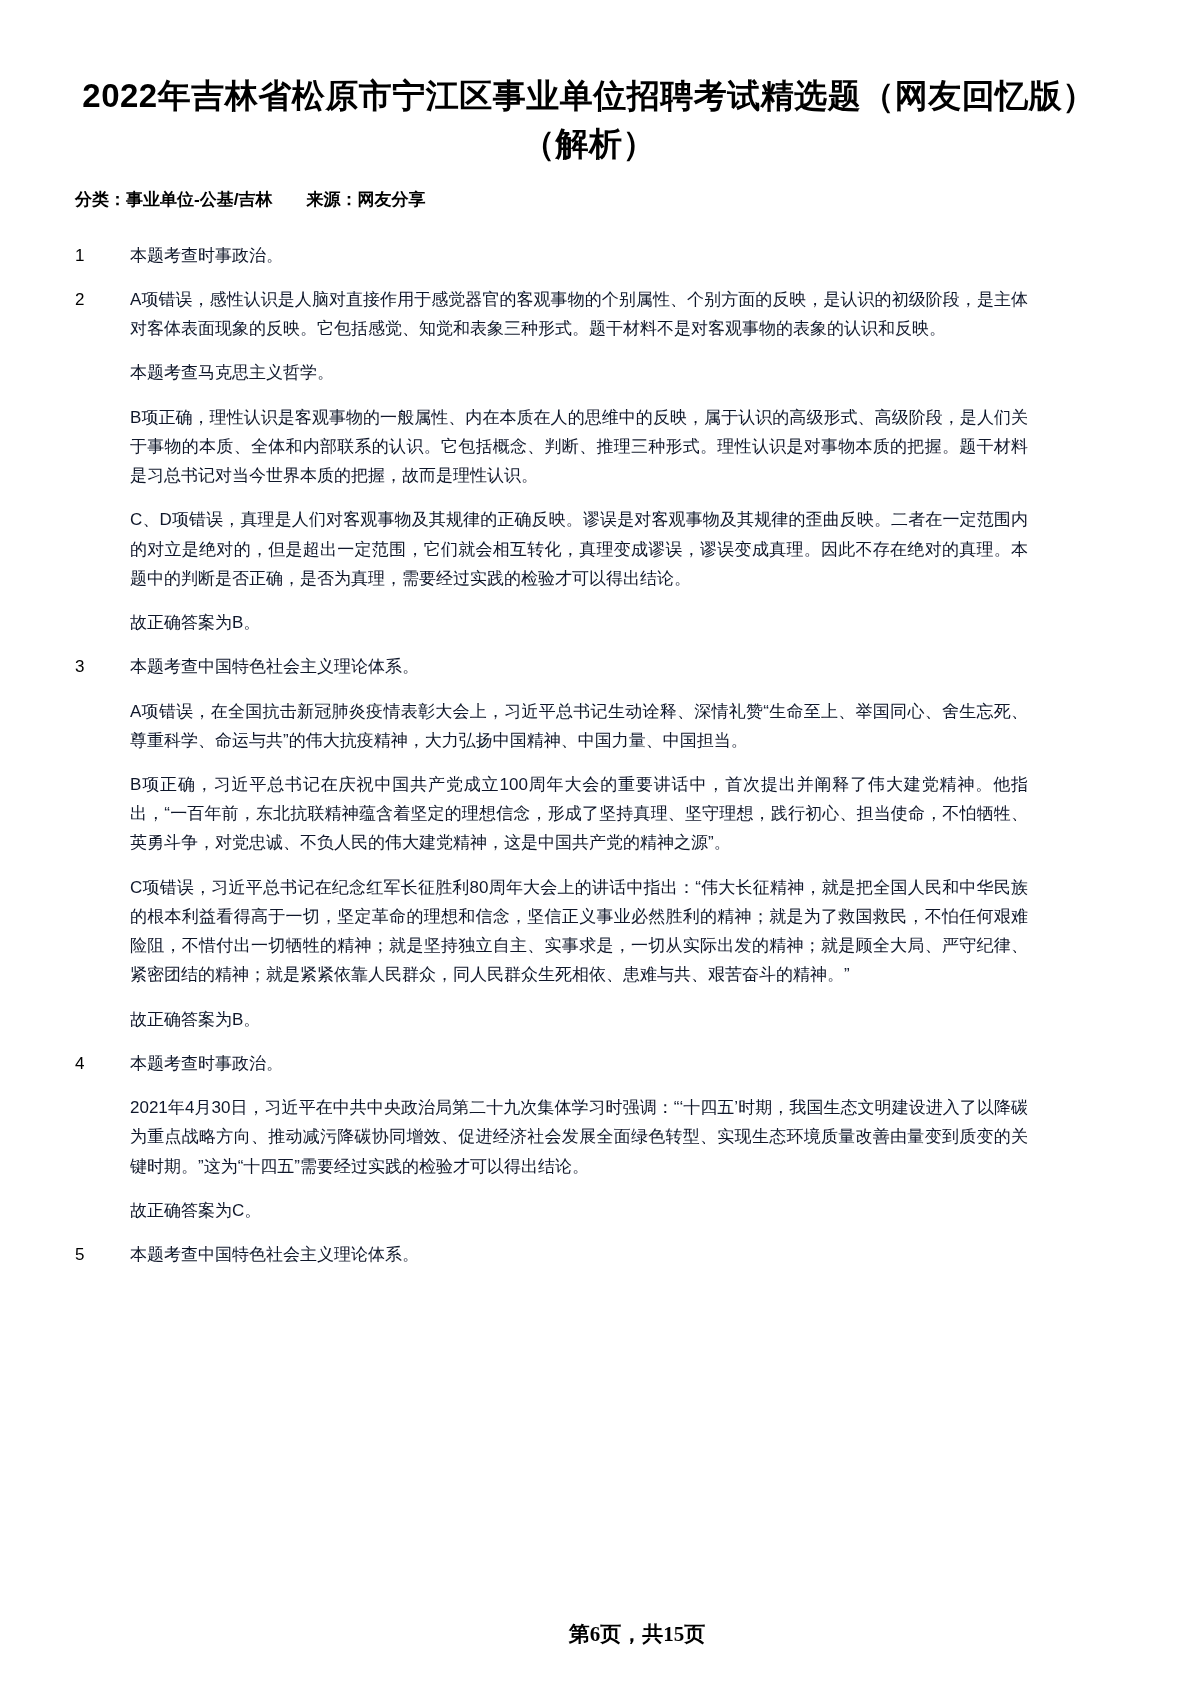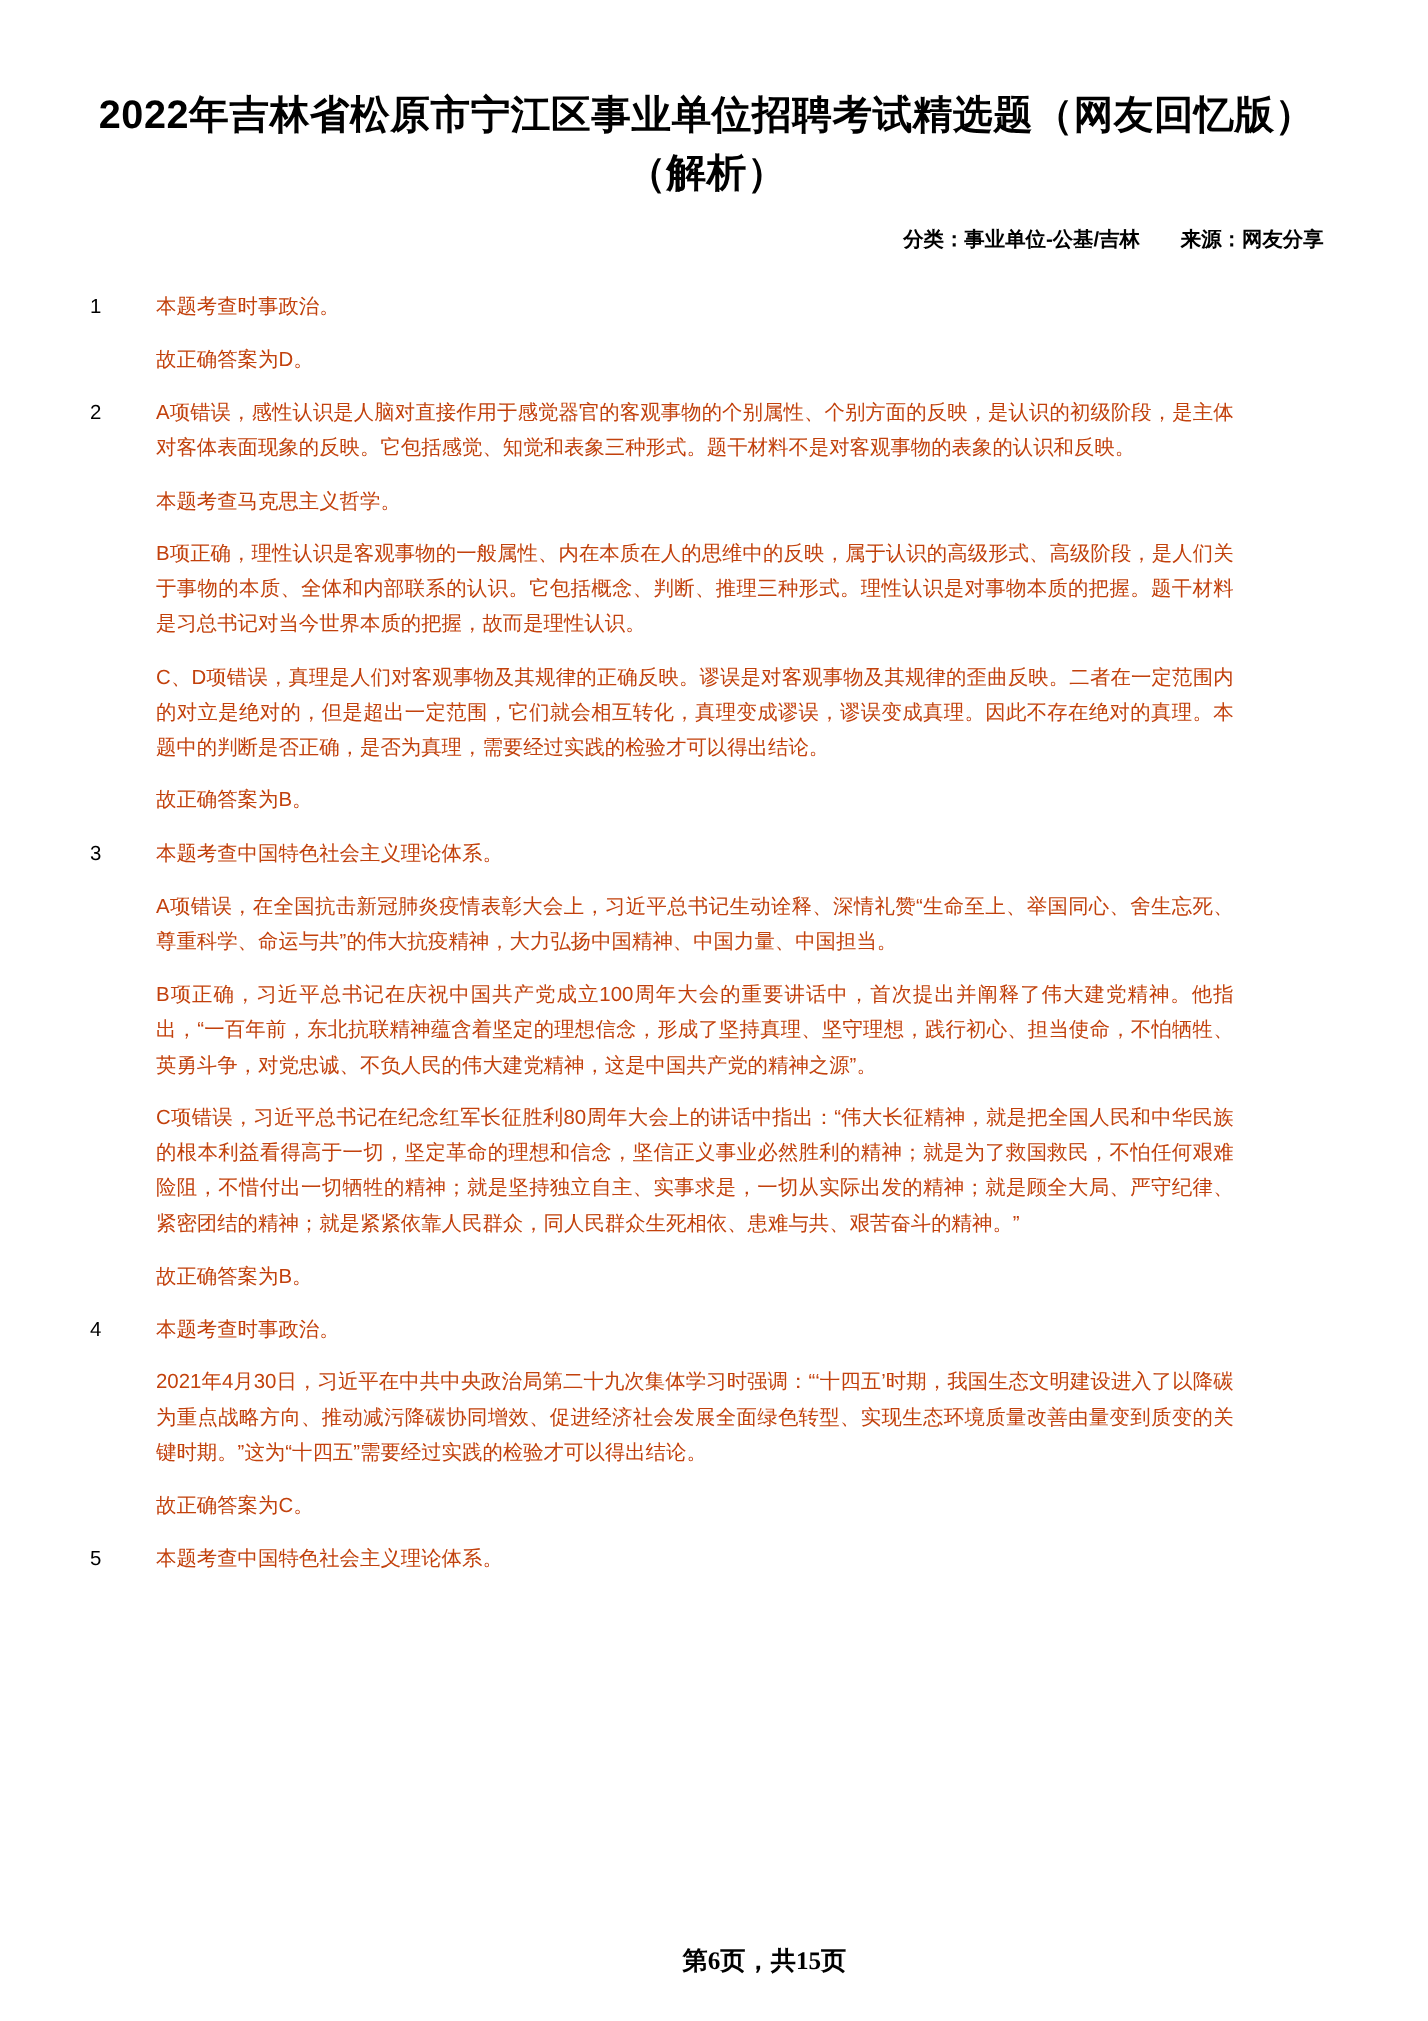--- a/index.html
+++ b/index.html
@@ -19,21 +19,21 @@
   .doc-title {
     font-size: 33px;
     font-weight: 700;
     line-height: 1.45;
     text-align: center;
     letter-spacing: 0.5px;
     margin: 0 5px 20px 5px;
     color: #000000;
   }
   .doc-subtitle {
-    text-align: right;
+    text-align: left;
     font-size: 17px;
     font-weight: 700;
     margin-bottom: 30px;
     color: #000000;
   }
   .question {
     display: flex;
     align-items: flex-start;
   }
   .q-num {
@@ -46,21 +46,21 @@
   .q-body {
     flex: 1;
     padding-right: 75px;
   }
   .q-body p {
     font-size: 17px;
     line-height: 1.72;
     text-align: justify;
     text-justify: inter-ideograph;
     margin-bottom: 15px;
-    color: #c2410c;
+    color: #0f172a;
     word-break: break-all;
   }
   .page-footer {
     position: absolute;
     left: 0;
     bottom: 36px;
     width: 100%;
     text-align: center;
     font-size: 21px;
     font-weight: 700;
@@ -75,21 +75,20 @@
 <div class="page">
 
   <h1 class="doc-title">2022年吉林省松原市宁江区事业单位招聘考试精选题（网友回忆版）（解析）</h1>
 
   <div class="doc-subtitle">分类：事业单位-公基/吉林　　来源：网友分享</div>
 
   <div class="question">
     <div class="q-num">1</div>
     <div class="q-body">
       <p>本题考查时事政治。</p>
-      <p>故正确答案为D。</p>
     </div>
   </div>
 
   <div class="question">
     <div class="q-num">2</div>
     <div class="q-body">
       <p>A项错误，感性认识是人脑对直接作用于感觉器官的客观事物的个别属性、个别方面的反映，是认识的初级阶段，是主体对客体表面现象的反映。它包括感觉、知觉和表象三种形式。题干材料不是对客观事物的表象的认识和反映。</p>
       <p>本题考查马克思主义哲学。</p>
       <p>B项正确，理性认识是客观事物的一般属性、内在本质在人的思维中的反映，属于认识的高级形式、高级阶段，是人们关于事物的本质、全体和内部联系的认识。它包括概念、判断、推理三种形式。理性认识是对事物本质的把握。题干材料是习总书记对当今世界本质的把握，故而是理性认识。</p>
       <p>C、D项错误，真理是人们对客观事物及其规律的正确反映。谬误是对客观事物及其规律的歪曲反映。二者在一定范围内的对立是绝对的，但是超出一定范围，它们就会相互转化，真理变成谬误，谬误变成真理。因此不存在绝对的真理。本题中的判断是否正确，是否为真理，需要经过实践的检验才可以得出结论。</p>

